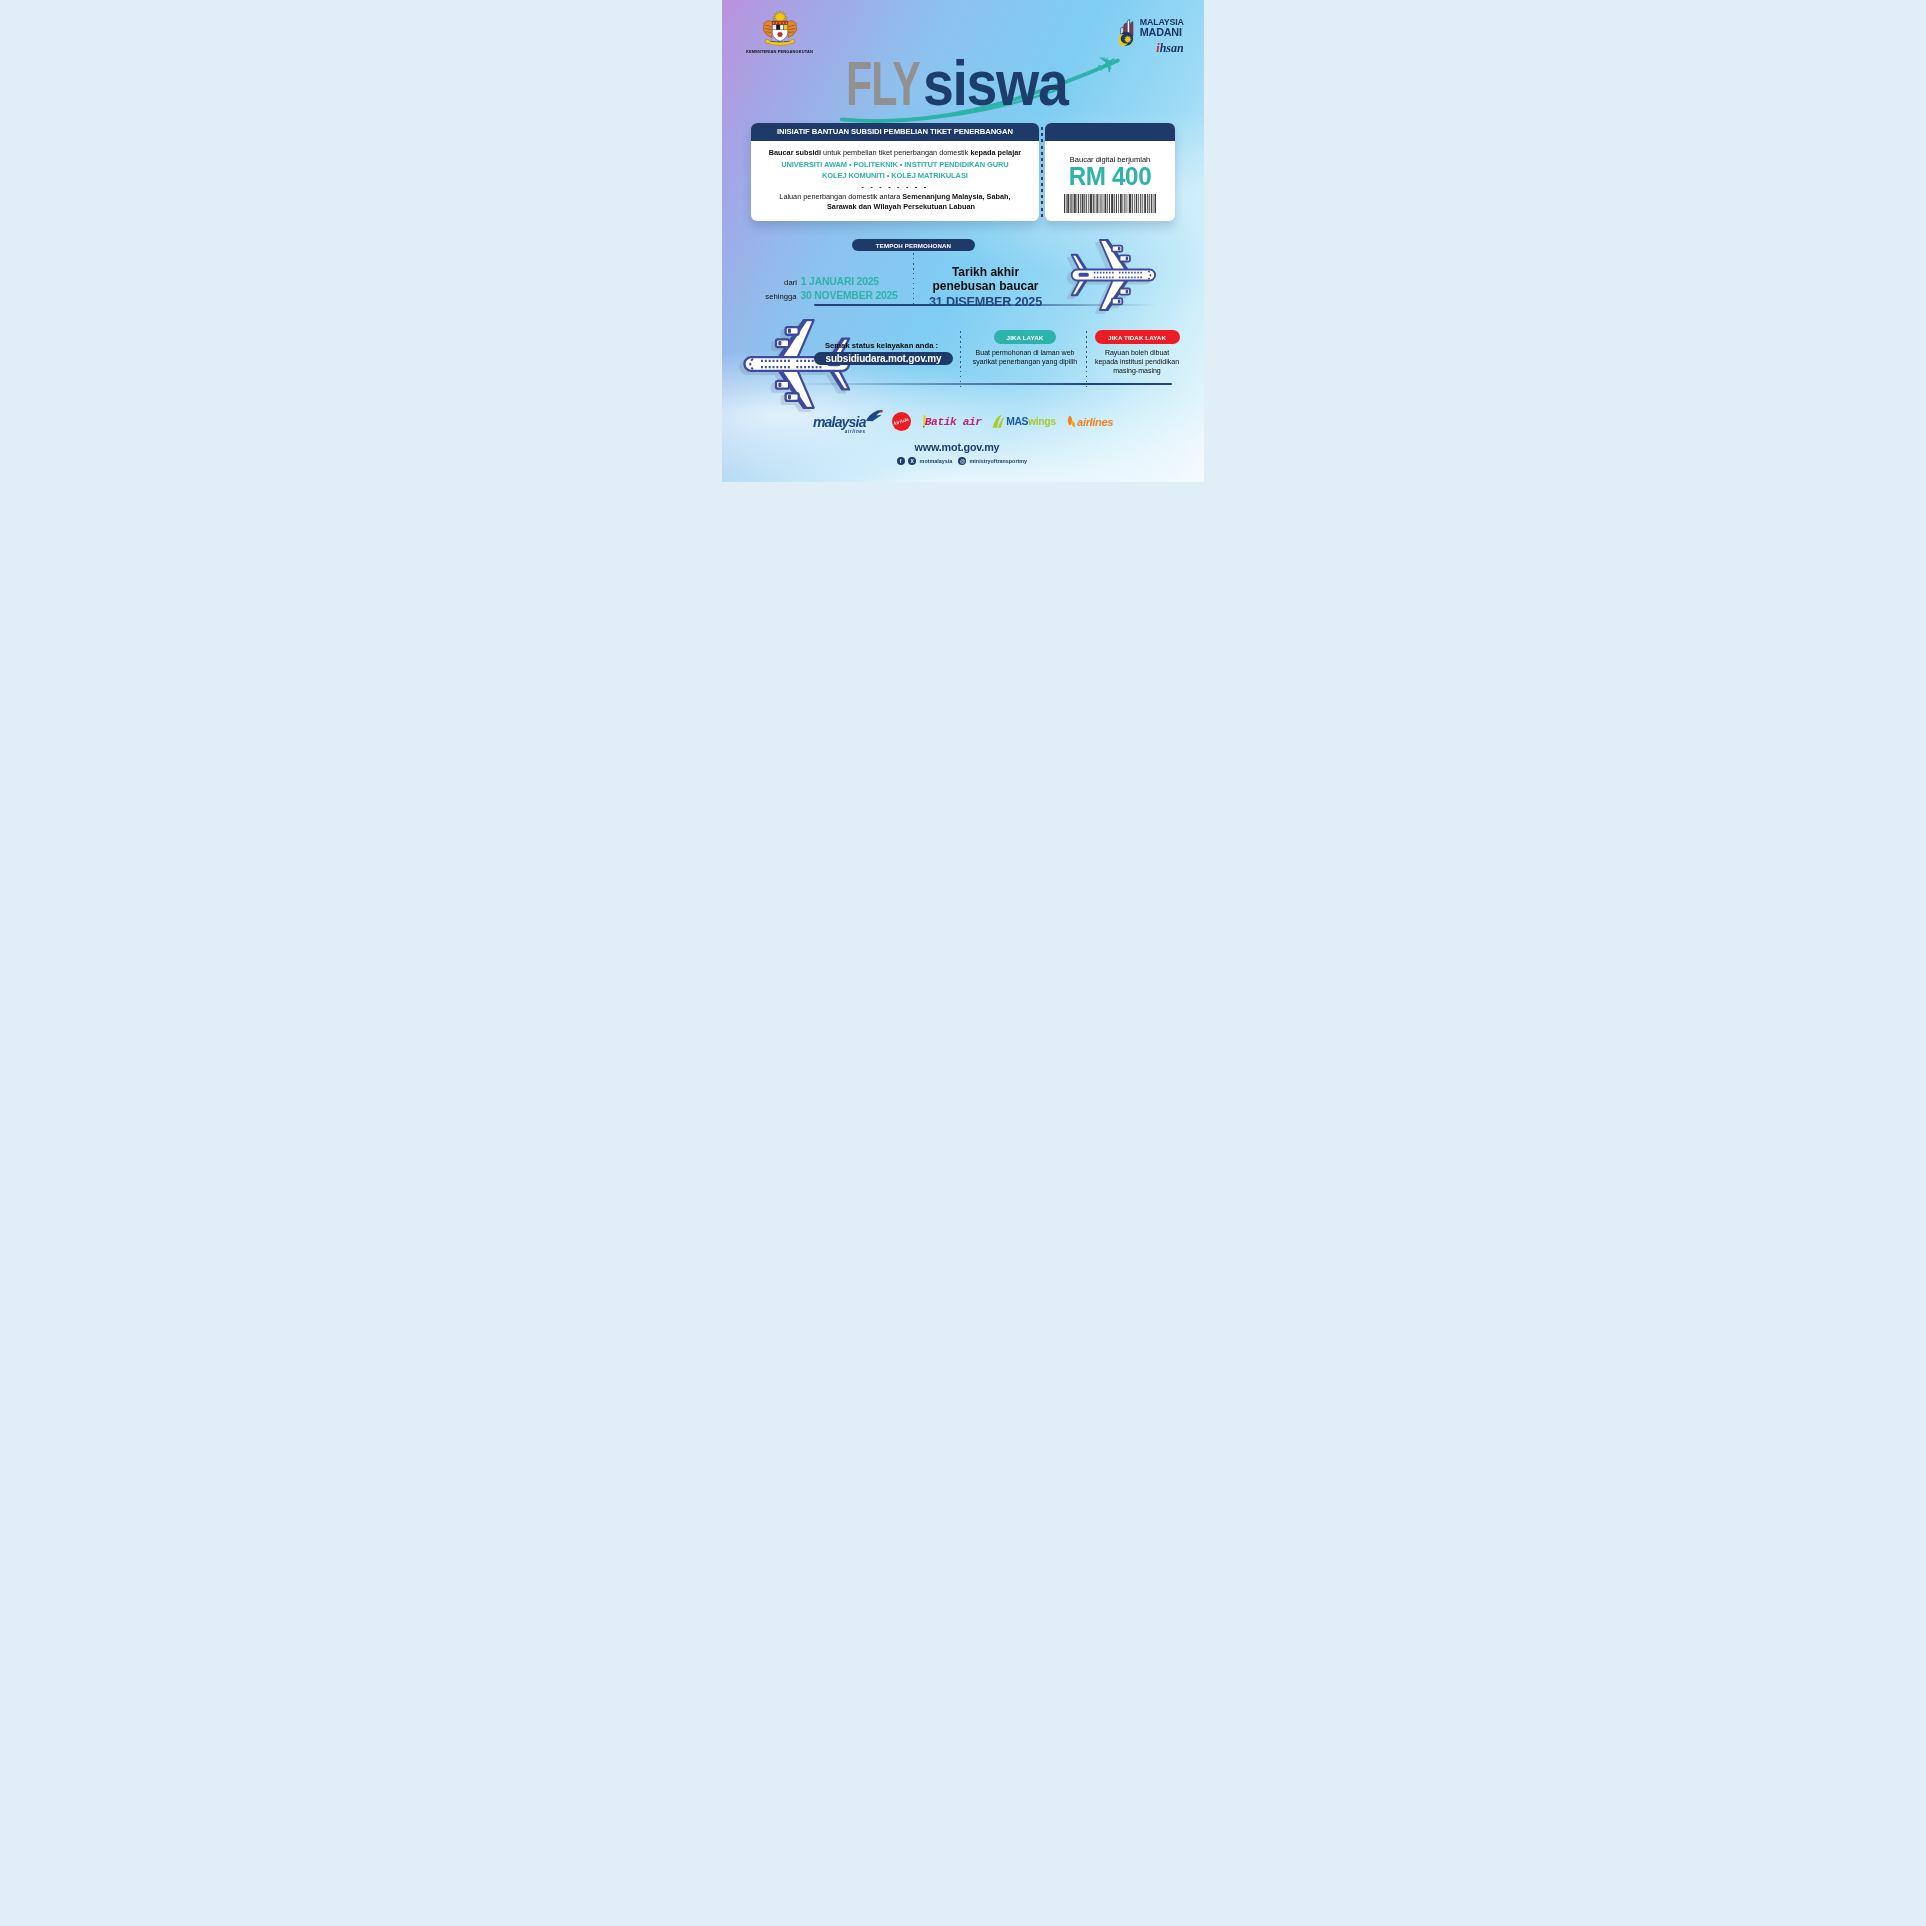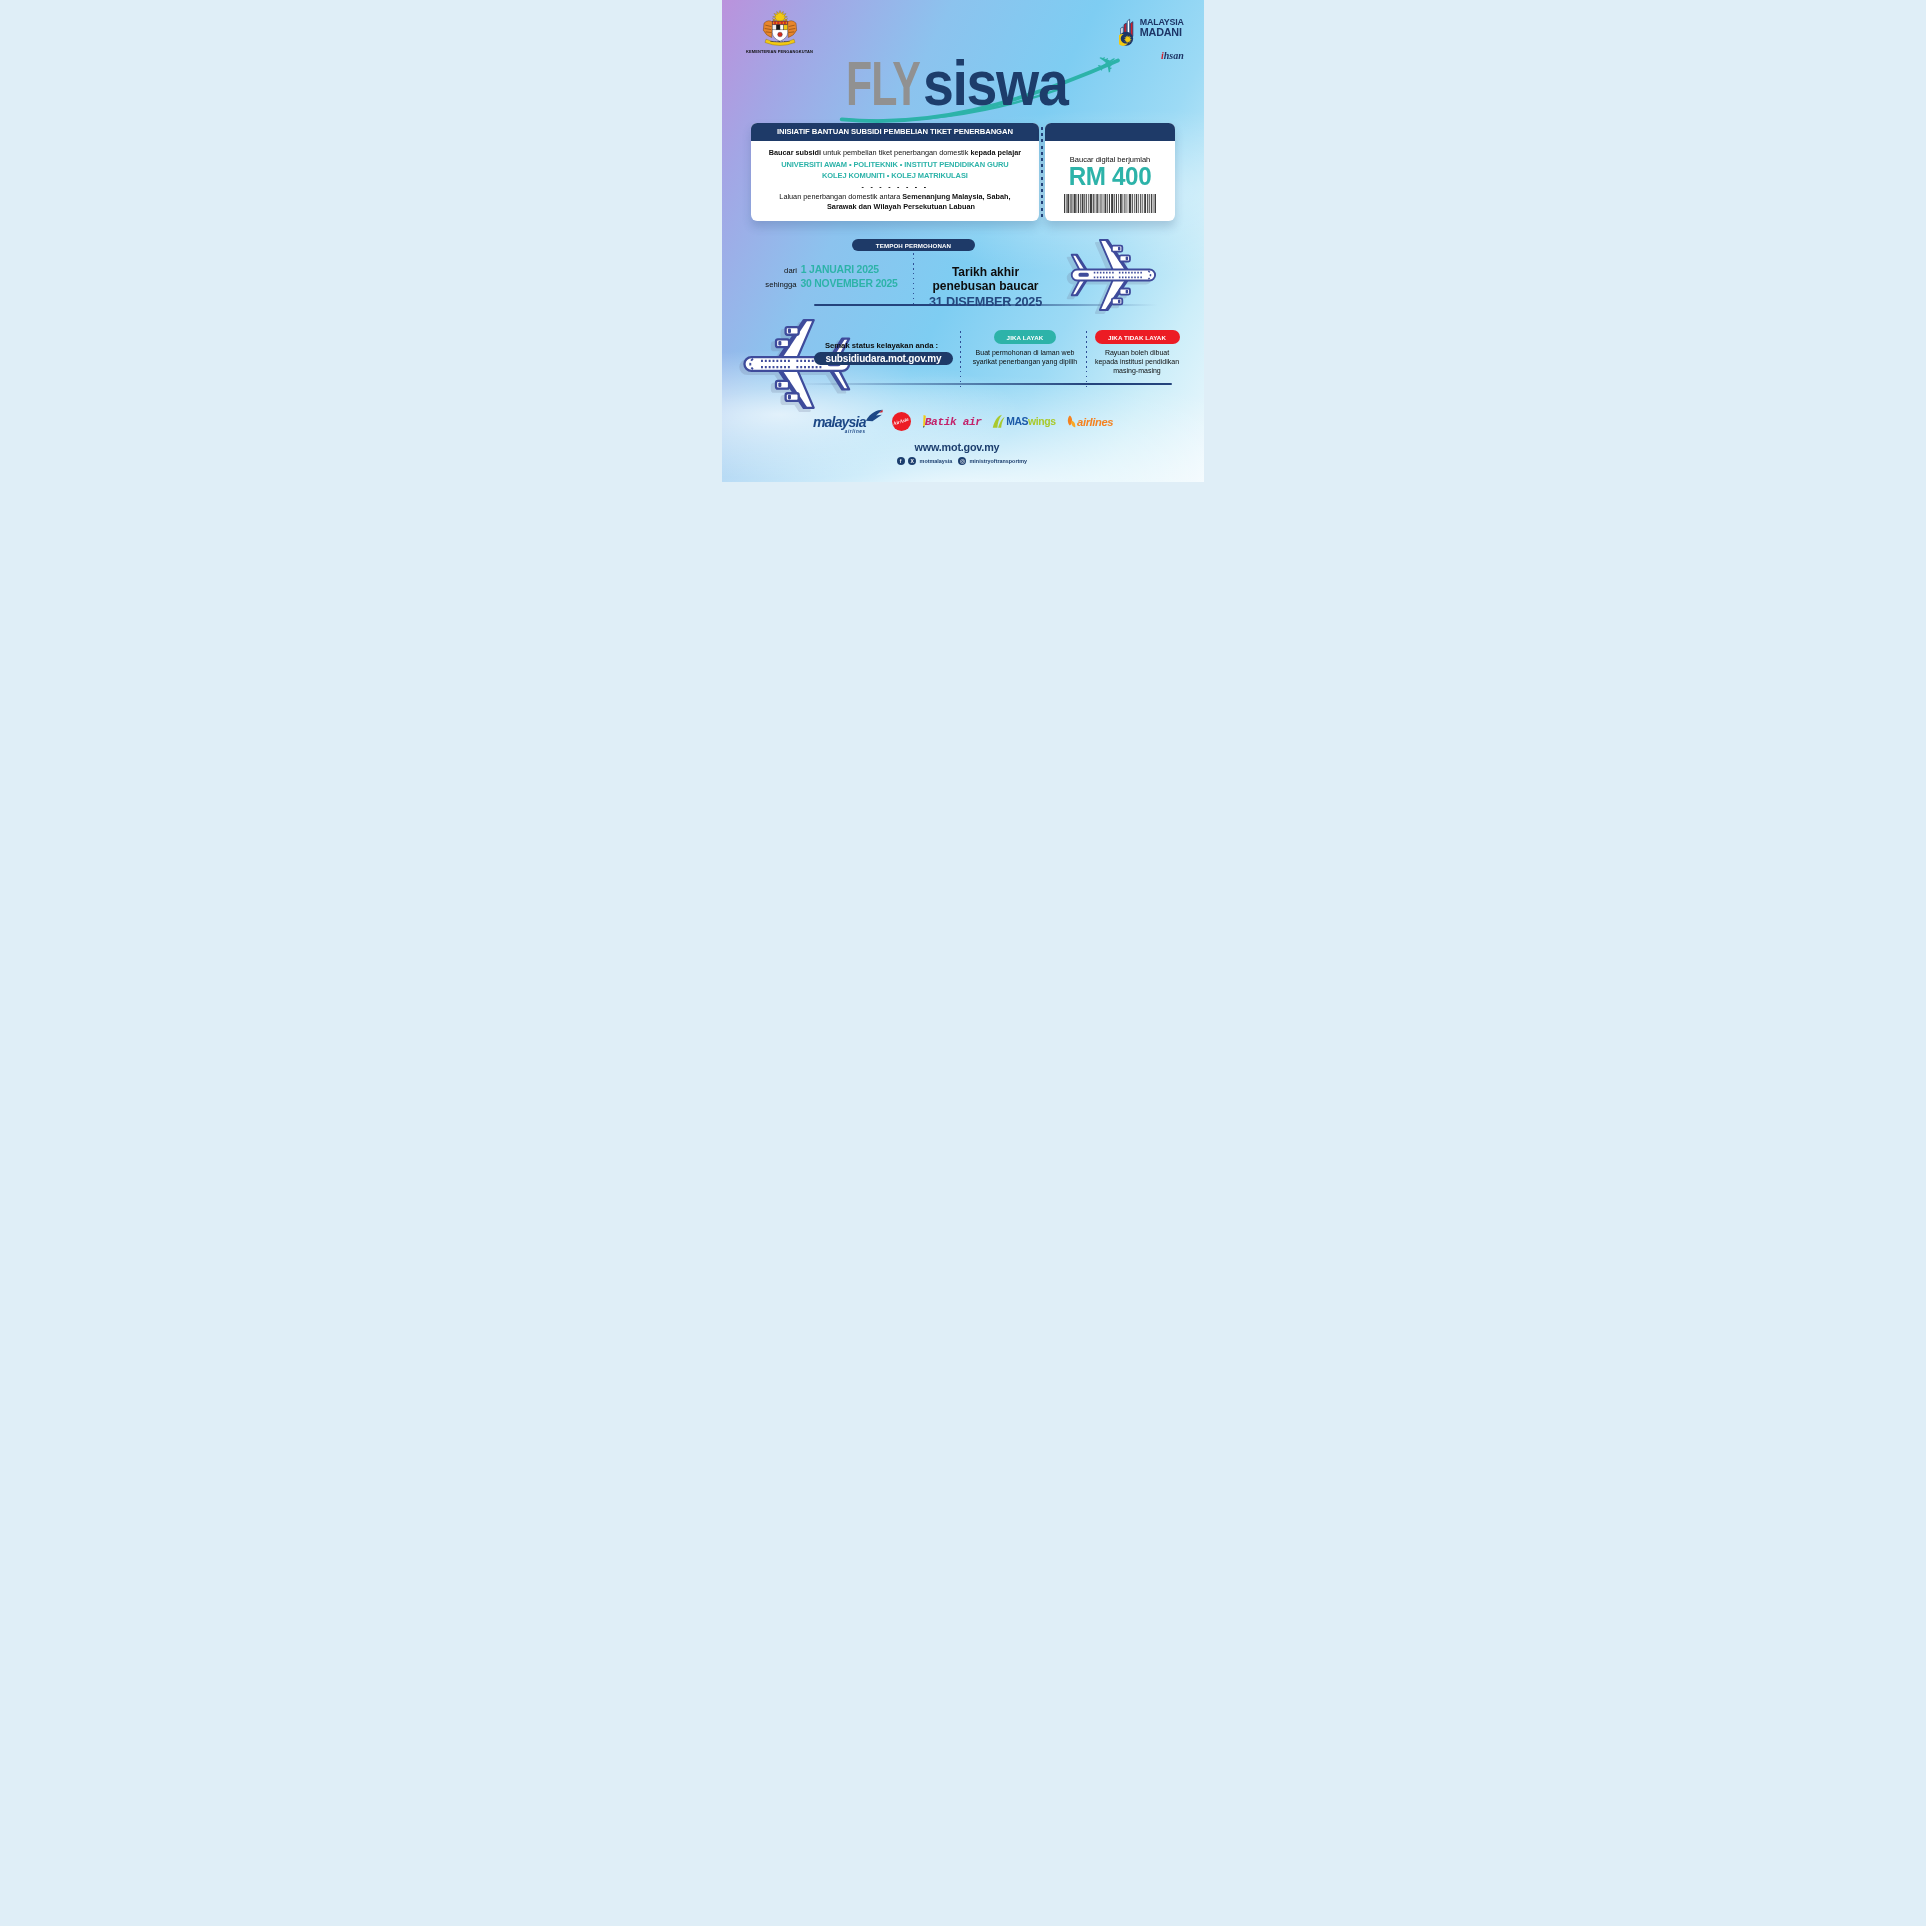--- a/index.html
+++ b/index.html
@@ -18,21 +18,21 @@
   
   .crest-block { left:23px; top:8.5px; width:69px; text-align:center; }
   .crest-block svg { width:40px; height:39px; }
   .ministry-label { margin-top:0.8px; font-size:4px; font-weight:bold; color:#101010; letter-spacing:0.1px; }
 
   .madani-block { left:397px; top:17.7px; width:73px; display:flex; gap:3.1px; }
   .madani-icon svg { width:17.7px; height:28.5px; }
   .madani-text { line-height:1; color:#1d3566; text-align:left; }
   .madani-l1 { font-size:8.9px; font-weight:bold; letter-spacing:-0.2px; }
   .madani-l2 { font-size:10.8px; font-weight:bold; letter-spacing:-0.2px; margin-top:0.8px; }
-  .madani-script { font-family:"Liberation Serif", serif; font-style:italic; font-weight:bold; font-size:10px; text-align:right; margin-top:13px; }
+  .madani-script { font-family:"Liberation Serif", serif; font-style:italic; font-weight:bold; font-size:12px; text-align:right; margin-top:4px; }
   .madani-script::first-letter { color:#d0202c; }
 
   
   .brand { left:124px; top:52px; width:247px; height:67px; }
   .brand-word { position:absolute; top:0; font-size:63px; font-weight:bold; line-height:1; transform-origin:0 0; z-index:2; letter-spacing:-1.5px; }
   .brand-fly { left:0; color:#919191; transform:scaleX(.68); }
   .brand-siswa { left:77px; color:#1d3d6b; transform:scaleX(.88); }
   .swoosh { left:114px; top:49px; width:304px; height:76px; z-index:1; }
 
   
@@ -52,21 +52,21 @@
   .t-dashes { margin-top:2.7px; font-size:7px; font-weight:bold; letter-spacing:2.3px; color:#111; }
   .t-route { font-size:7.3px; margin-top:2.7px; }
   .t-route2 { margin-top:0.8px;padding-left:12px; }
   .stub-label { margin-top:14px; font-size:7.5px; font-weight:normal; color:#0d0d0d; }
   .stub-amount { margin-top:0.8px; font-size:25px; font-weight:bold; color:#2db3a9; letter-spacing:-0.4px; line-height:1; transform:scaleX(.97); }
   .barcode { margin-top:4.6px; width:92px; height:19px; }
 
   
   .tempoh-badge { left:130px; top:239px; width:123px; height:12px; background:#1e3a68; border-radius:6.2px;
     display:flex; align-items:center; justify-content:center; color:#fff; font-weight:bold; font-size:6.2px; letter-spacing:0.1px; z-index:2; }
-  .dates-left { left:25px; top:264px; width:169px; }
+  .dates-left { left:25px; top:276px; width:169px; }
   .date-row { display:flex; justify-content:center; align-items:baseline; gap:3.9px; }
   .date-row + .date-row { margin-top:2.7px; }
   .date-label { font-size:7.7px; color:#101010; }
   .date-value { font-size:10.4px; font-weight:bold; color:#2db3a9; letter-spacing:-0.2px; }
   .v-dot { width:1.2px; background-image:repeating-linear-gradient(to bottom,#2f4f96 0 1.5px,transparent 1.5px 5px); z-index:1; }
   .v-dot-1 { left:191px; top:253px; height:53px; }
   .dates-right { left:197px; top:265px; width:133px; text-align:center; }
   .redeem-label { font-size:12px; font-weight:bold; color:#0d0d0d; }
   .redeem-date { margin-top:2.3px; font-size:12.7px; font-weight:bold; color:#24477e; letter-spacing:-0.2px; }
 

